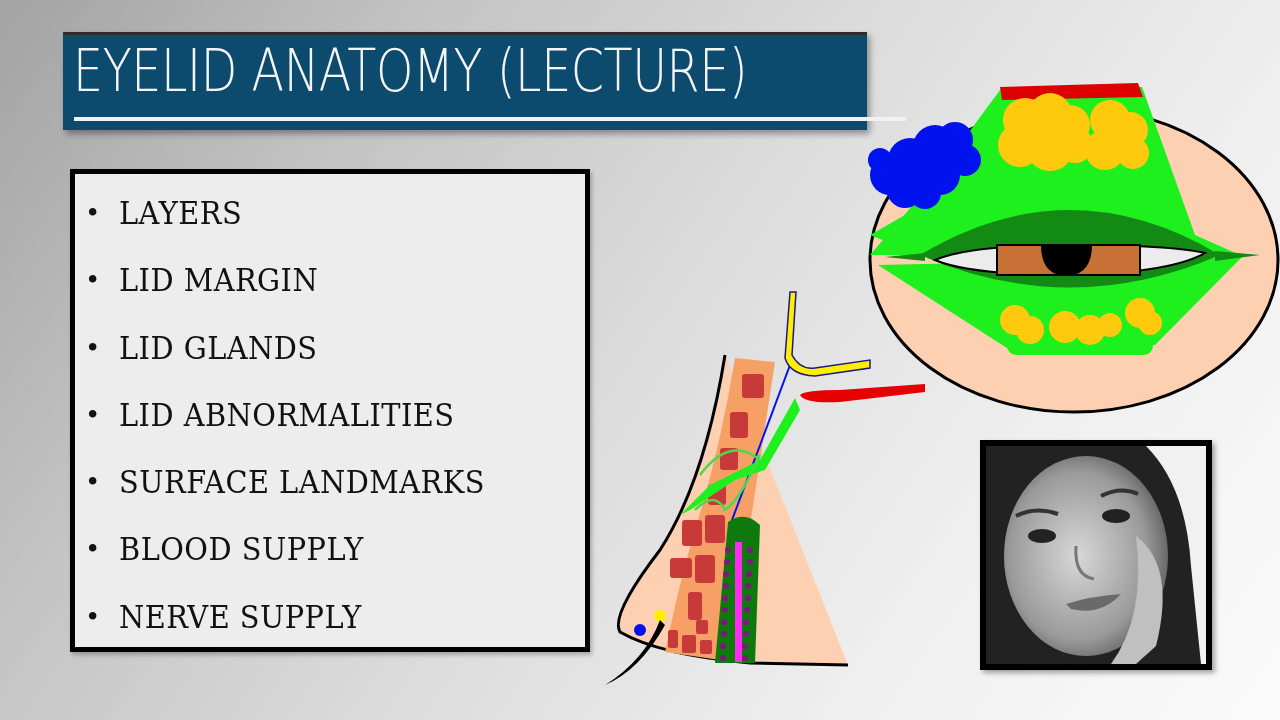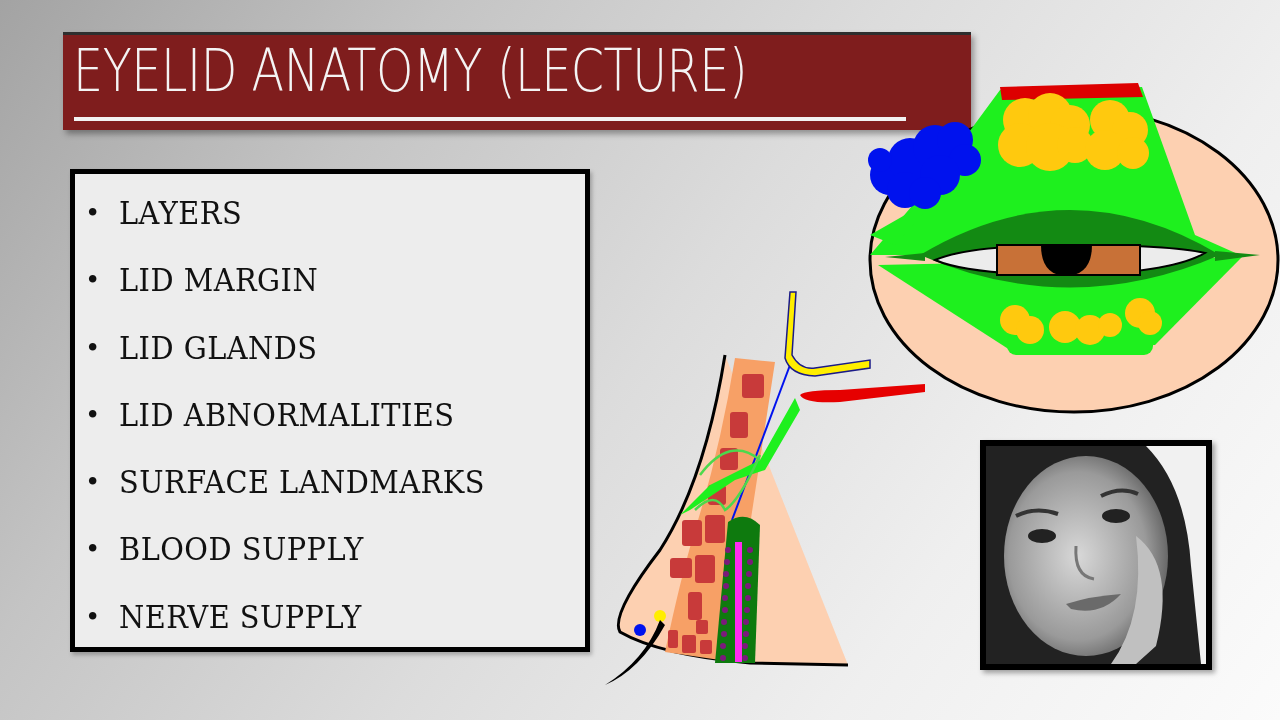--- a/index.html
+++ b/index.html
@@ -2,22 +2,22 @@
 <html><head>
 <meta charset="utf-8">
 <style>
   html, body { margin: 0; padding: 0; }
   body {
     width: 1280px; height: 720px; overflow: hidden; position: relative;
     background: linear-gradient(125deg, #a3a3a3 0%, #c4c4c4 25%, #dcdcdc 50%, #efefef 75%, #fbfbfb 100%);
     font-family: "Liberation Sans", sans-serif;
   }
   .title-box {
-    position: absolute; left: 63px; top: 32px; width: 908px; height: 98px;
-    background: #7f1d1d;
+    position: absolute; left: 63px; top: 32px; width: 804px; height: 98px;
+    background: #0c4a6e;
     border-top: 3px solid #2e2e2e;
     box-shadow: 3px 4px 6px rgba(0,0,0,0.35);
     box-sizing: border-box;
   }
   .title-text {
     position: absolute; left: 10px; top: 2px; width: 840px;
     color: #f4f4f4; font-family: "DejaVu Sans", sans-serif; font-size: 58px;
     letter-spacing: -0.5px; font-weight: 300;
     transform: scaleX(0.82); transform-origin: left top;
     white-space: nowrap;

